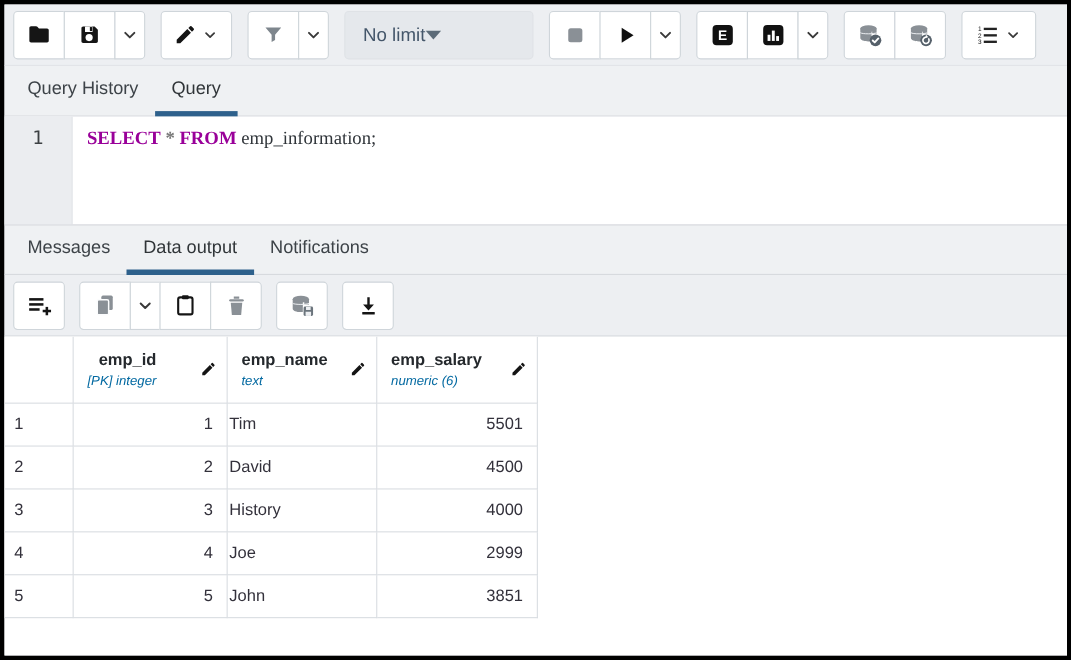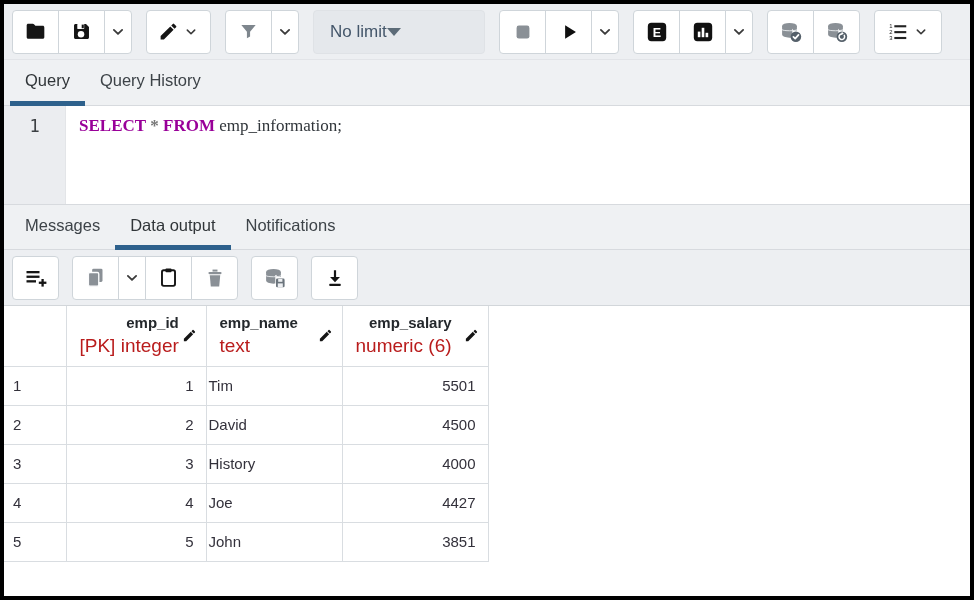--- a/index.html
+++ b/index.html
@@ -54,21 +54,21 @@
   .grid-area { flex:1; background:#fff; overflow:hidden; }
   table.grid { border-collapse:collapse; table-layout:fixed; background:#fff; }
   table.grid col.c-rownum { width:62px; }
   table.grid col.c-id { width:140px; }
   table.grid col.c-name { width:136px; }
   table.grid col.c-salary { width:146px; }
   table.grid th, table.grid td { border-right:1px solid #d9dde1; border-bottom:1px solid #d9dde1; background:#fff; }
   table.grid th { height:60px; vertical-align:middle; text-align:left; font-weight:normal; cursor:pointer; }
   .hdr { display:flex; align-items:center; justify-content:space-between; padding:4px 9px 4px 13px; }
   .hdr-name { display:block; font-size:15px; font-weight:bold; color:#24282c; line-height:1.35;text-align:right; }
-  .hdr-type { display:block; font-size:19px; color:#b91c1c; line-height:1.35; }
+  .hdr-type { display:block; font-size:12px; color:#0369a1; line-height:1.35;font-style:italic; }
   table.grid td { height:39px; font-size:15px; color:#33313b; cursor:cell; }
   td.rownum { padding-left:9px; color:#3a3a3a; cursor:pointer; }
   td.numcell { text-align:right; padding-right:12px; }
   td.txtcell { text-align:left; padding-left:2px; }
 
   svg { display:block; }
 </style>
 </head>
 <body>
 
@@ -203,25 +203,25 @@
             </g>
           </svg>
         <svg width="16" height="16" viewBox="0 0 24 24">
             <path d="M6.5 9.2l5.5 5.4 5.5-5.4" fill="none" stroke="#3a3a3a" stroke-width="2.4" stroke-linecap="round" stroke-linejoin="round"></path>
           </svg>
       </div>
     </div>
   </div>
 
   <div class="tabbar">
+    <div class="tab">
+        <span>Query History</span>
+      </div>
     <div class="tab active">
         <span>Query</span>
-      </div>
-    <div class="tab">
-        <span>Query History</span>
       </div>
   </div>
 
   <div class="editor">
     <div class="gutter">
       <span>1</span>
     </div>
     <div class="code">
       <span class="kw">SELECT</span>
       <span class="op">*</span>
@@ -367,21 +367,21 @@
         <tr>
           <td class="rownum">3</td>
           <td class="numcell">3</td>
           <td class="txtcell">History</td>
           <td class="numcell">4000</td>
         </tr>
         <tr>
           <td class="rownum">4</td>
           <td class="numcell">4</td>
           <td class="txtcell">Joe</td>
-          <td class="numcell">4427</td>
+          <td class="numcell">2999</td>
         </tr>
         <tr>
           <td class="rownum">5</td>
           <td class="numcell">5</td>
           <td class="txtcell">John</td>
           <td class="numcell">3851</td>
         </tr>
       </tbody>
     </table>
   </div>

